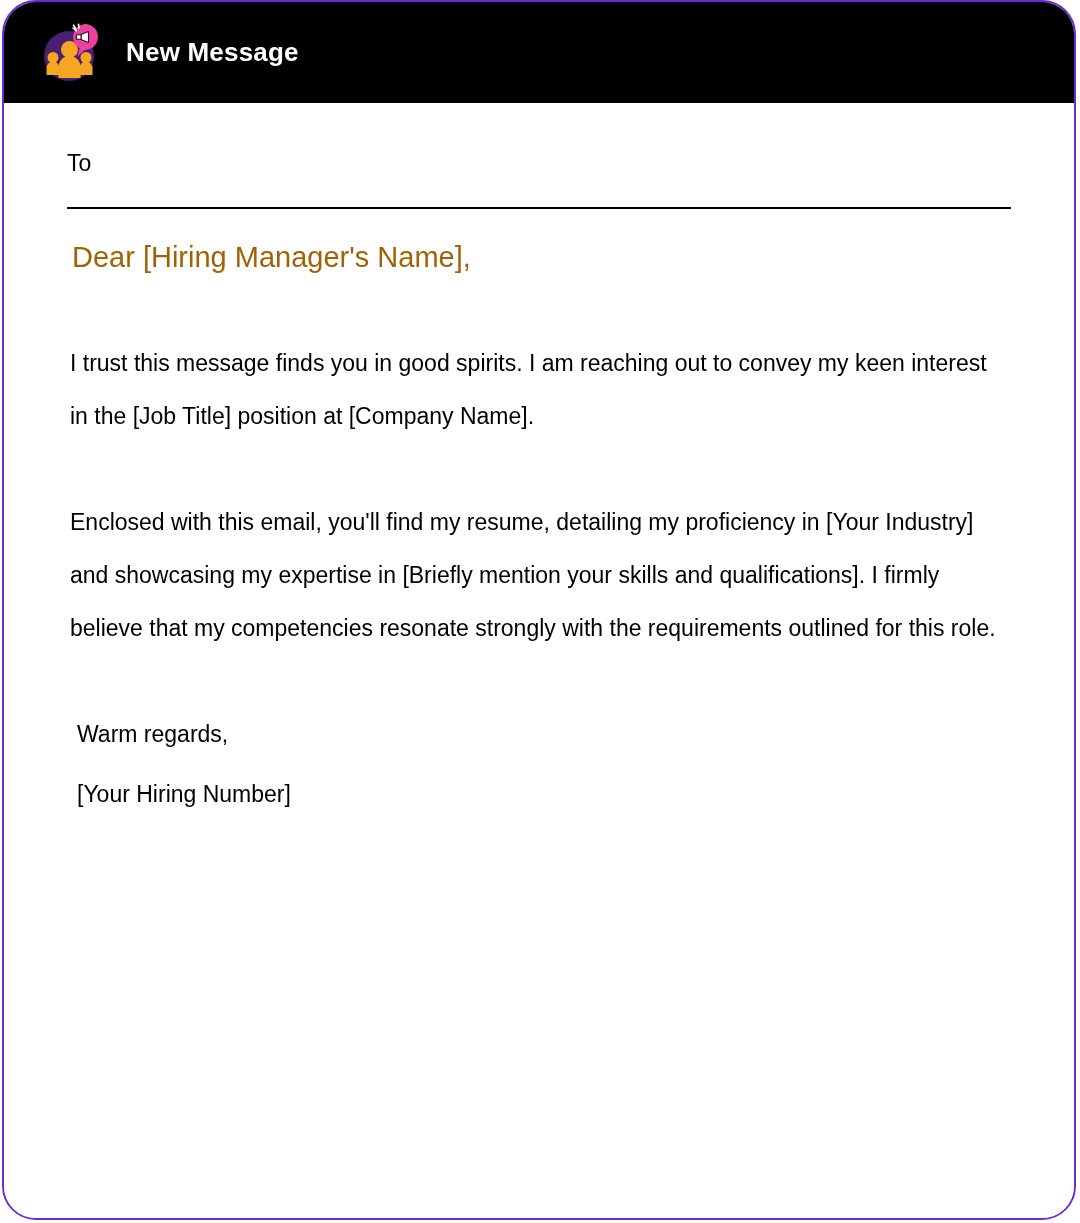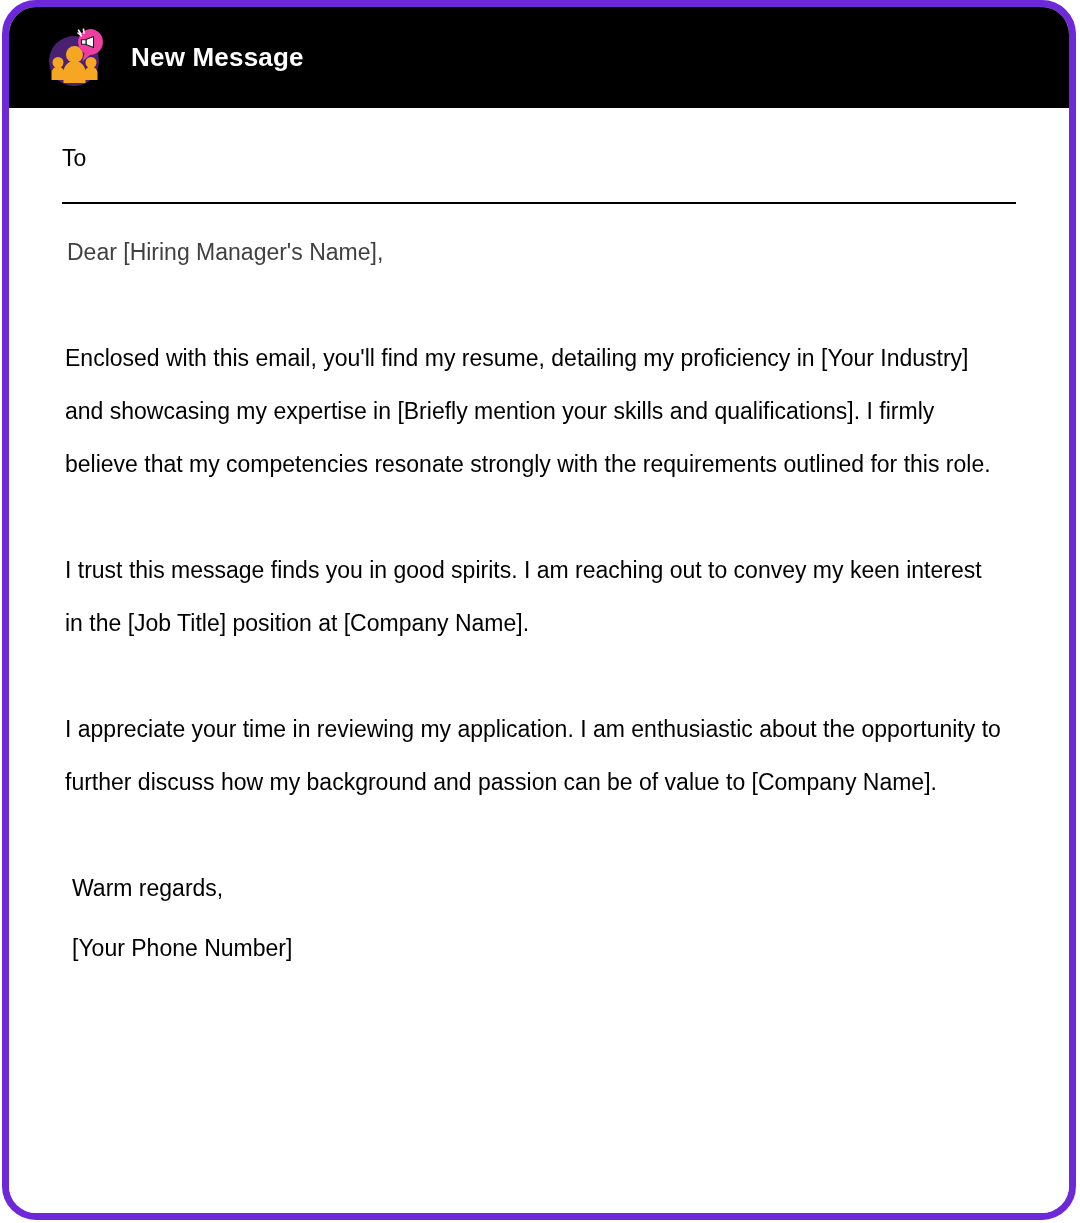--- a/index.html
+++ b/index.html
@@ -14,21 +14,21 @@
     overflow: hidden;
   }
 
   .compose-window {
     position: absolute;
     left: 2px;
     top: 0px;
     width: 1074px;
     height: 1220px;
     background: #ffffff;
-    border: 7px solid #6d28d9;
+    border: 2px solid #6d28d9;
     border-radius: 34px;
     box-sizing: border-box;
     overflow: hidden;
   }
 
   
   .titlebar {
     position: relative;
     height: 101px;
     background: #000000;
@@ -50,21 +50,21 @@
     color: #ffffff;
     font-size: 26px;
     font-weight: bold;
     letter-spacing: 0.2px;
     margin-left: 24px;
     white-space: nowrap;
   }
 
   
   .compose-body {
-    padding: 8px;
+    padding: 18px;
     background: #ffffff;
     height: calc(100% - 101px);
     box-sizing: border-box;
   }
 
   .field-row {
     margin: 0 45px 0 45px;
     border-bottom: 2px solid #000000;
     display: flex;
     align-items: center;
@@ -80,22 +80,22 @@
     color: #000000;
     line-height: 1.2;
     white-space: nowrap;
   }
 
   .message-area {
     padding: 22px 45px 0 48px;
   }
 
   .salutation {
-    font-size: 23px;
-    color: #404040;
+    font-size: 29px;
+    color: #a16207;
     line-height: 53px;
     margin: 0 0 0 2px;
   }
 
   .para {
     font-size: 23px;
     color: #000000;
     line-height: 53px;
     margin: 53px 0 0 0;
     max-width: 940px;
@@ -142,26 +142,25 @@
 
     <div class="field-row field-to">
       <span class="field-text">To</span>
     </div>
 
 
     <div class="message-area">
 
       <p class="salutation">Dear [Hiring Manager's Name],</p>
 
+      <p class="para">I trust this message finds you in good spirits. I am reaching out to convey my keen interest in the [Job Title] position at [Company Name].</p>
+
       <p class="para">Enclosed with this email, you'll find my resume, detailing my proficiency in [Your Industry] and showcasing my expertise in [Briefly mention your skills and qualifications]. I firmly believe that my competencies resonate strongly with the requirements outlined for this role.</p>
 
-      <p class="para">I trust this message finds you in good spirits. I am reaching out to convey my keen interest in the [Job Title] position at [Company Name].</p>
-
-      <p class="para">I appreciate your time in reviewing my application. I am enthusiastic about the opportunity to further discuss how my background and passion can be of value to [Company Name].</p>
 
       <div class="signature">
         <p class="sig-line">Warm regards,</p>
-        <p class="sig-line">[Your Phone Number]</p>
+        <p class="sig-line">[Your Hiring Number]</p>
       </div>
 
     </div>
   </div>
 </div>
 
 </body></html>

